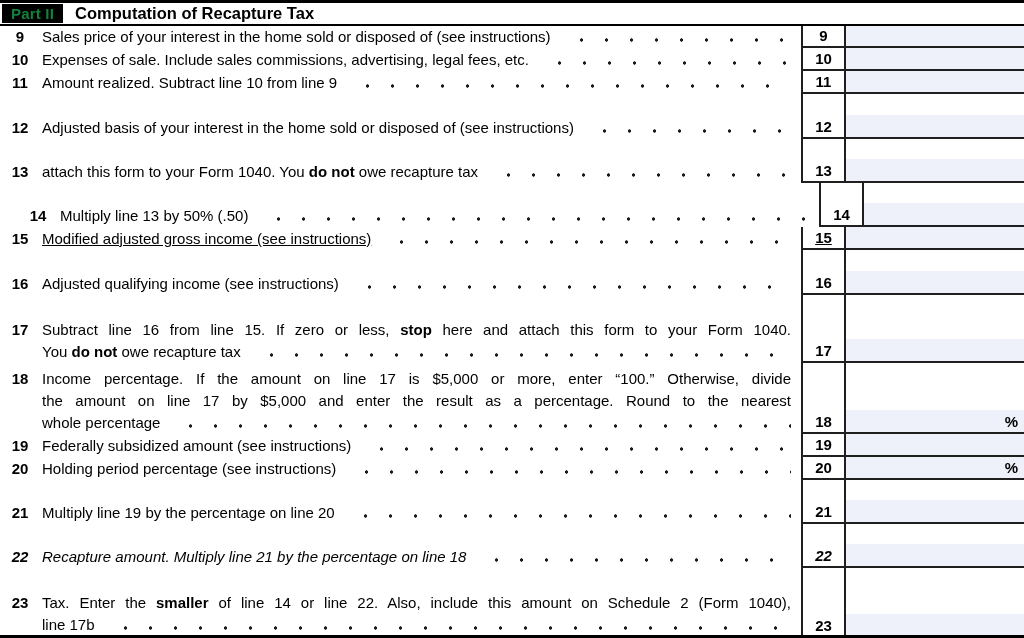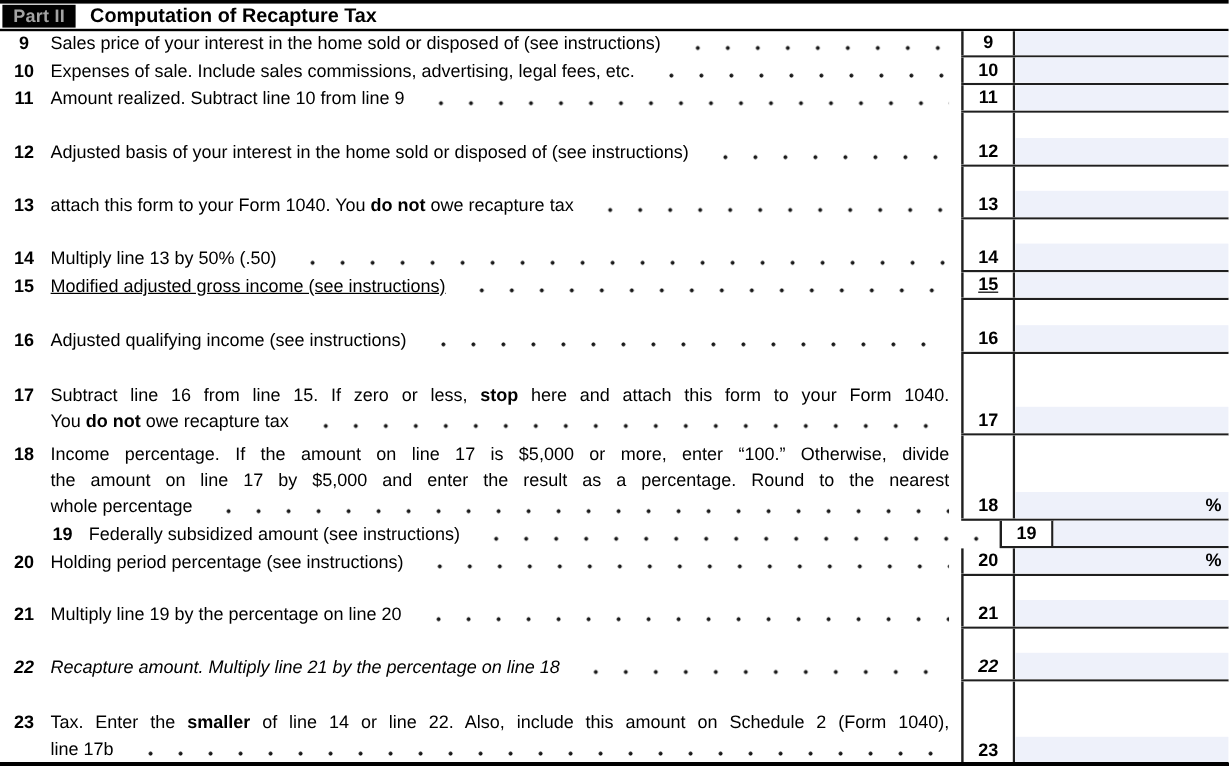--- a/index.html
+++ b/index.html
@@ -1,21 +1,21 @@
 <!DOCTYPE html>
 <html><head>
 <meta charset="utf-8">
 <style>
   html,body{margin:0;padding:0;background:#fff;}
   body{font-family:"Liberation Sans",sans-serif;color:#000;-webkit-font-smoothing:antialiased;}
   .form{width:1024px;height:638px;box-sizing:border-box;border-top:3px solid #000;border-bottom:3px solid #000;overflow:hidden;background:#fff;}
 
   
   .hdr{height:23px;box-sizing:border-box;border-bottom:2px solid #000;display:flex;align-items:center;}
-  .part-tab{background:#000;color:#a3a3a3;font-weight:700;font-size:15px;line-height:19px;height:19px;padding:0 9px;margin-left:2px;letter-spacing:.2px;}
+  .part-tab{background:#000;color:#15803d;font-weight:700;font-size:15px;line-height:19px;height:19px;padding:0 9px;margin-left:2px;letter-spacing:.2px;}
   .hdr-title{font-weight:700;font-size:16.5px;margin-left:12px;white-space:nowrap;}
 
   
   .row{display:flex;box-sizing:border-box;}
   .desc{width:801px;box-sizing:border-box;padding:0 10px 0 42px;display:flex;flex-direction:column;justify-content:flex-end;font-size:15px;}
   .tblock{position:relative;}
   .line{line-height:22px;height:22px;overflow:hidden;}
   .jline{text-align:justify;text-align-last:justify;}
   .lastline{display:flex;}
   .seg{white-space:pre;}
@@ -123,21 +123,21 @@
             </div>
           </div>
         </div>
         <div class="rright">
           <div class="numbox">13</div>
           <div class="amount">
             <div class="shade" style="height: 22px; background: rgb(238, 241, 250);"></div>
           </div>
         </div>
       </div>
-      <div class="row" style="height: 44px;">
+      <div class="row" style="height: 44px; padding-left: 18px;">
         <div class="desc">
           <div class="tblock">
             <span class="dnum">14</span>
             <div class="line lastline">
               <span class="seg">Multiply line 13 by 50% (.50)</span>
               <div class="leader"></div>
             </div>
           </div>
         </div>
         <div class="rright">
@@ -215,21 +215,21 @@
         </div>
         <div class="rright">
           <div class="numbox">18</div>
           <div class="amount">
             <div class="shade" style="height: 22px; background: rgb(238, 241, 250);">
               <span>%</span>
             </div>
           </div>
         </div>
       </div>
-      <div class="row" style="height: 23px; padding-left: 32px;">
+      <div class="row" style="height: 23px;">
         <div class="desc">
           <div class="tblock">
             <span class="dnum">19</span>
             <div class="line lastline">
               <span class="seg">Federally subsidized amount (see instructions)</span>
               <div class="leader"></div>
             </div>
           </div>
         </div>
         <div class="rright">

